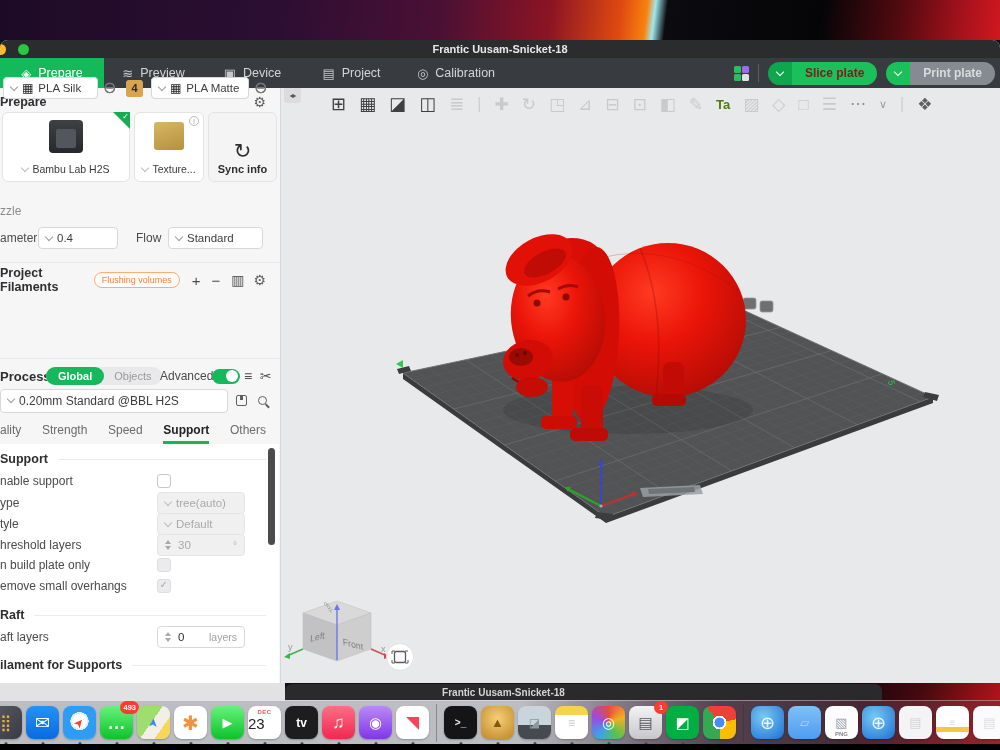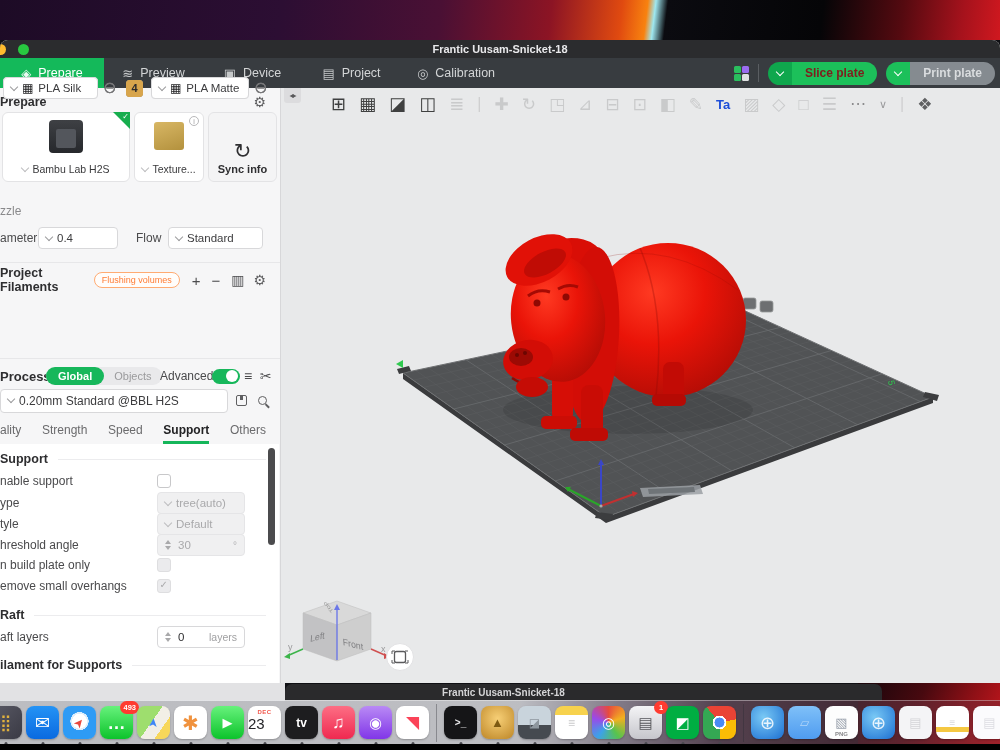--- a/index.html
+++ b/index.html
@@ -344,21 +344,21 @@
           </div>
         </div>
         <div class="prow" style="top:404px;height:22px">
           <span class="p-lbl">ype</span>
           <div class="dd dis ctl" style="width:88px">
             <span class="chev lt"></span>
             <span>tree(auto)</span>
           </div>
         </div>
         <div class="prow" style="top:446px;height:22px">
-          <span class="p-lbl">hreshold angle</span>
+          <span class="p-lbl">hreshold layers</span>
           <div class="spin dis ctl">
             <span class="arrows">
                 <span class="tri-u"></span>
                 <span class="tri-d"></span>
               </span>
             <span>30</span>
             <span class="deg">°</span>
           </div>
         </div>
         <div class="prow" style="top:468px;height:18px">
@@ -553,21 +553,21 @@
             <span class="vt-icon" style="color: rgb(201, 202, 203); font-size: 17px;">⊿</span>
 
             <span class="vt-icon" style="color: rgb(201, 202, 203); font-size: 17px;">⊟</span>
 
             <span class="vt-icon" style="color: rgb(201, 202, 203); font-size: 17px;">⊡</span>
 
             <span class="vt-icon" style="color: rgb(201, 202, 203); font-size: 17px;">◧</span>
 
             <span class="vt-icon" style="color: rgb(201, 202, 203); font-size: 17px;">✎</span>
 
-            <span class="vt-icon" style="color: #1d4ed8; font-size: 13px; font-weight: 700;">Ta</span>
+            <span class="vt-icon" style="color: #4d7c0f; font-size: 13px; font-weight: 700;">Ta</span>
 
             <span class="vt-icon" style="color: rgb(201, 202, 203); font-size: 17px;">▨</span>
 
             <span class="vt-icon" style="color: rgb(201, 202, 203); font-size: 17px;">◇</span>
 
             <span class="vt-icon" style="color: rgb(201, 202, 203); font-size: 17px;">□</span>
 
             <span class="vt-icon" style="color: rgb(201, 202, 203); font-size: 17px;">☰</span>
 
             <span class="vt-icon" style="color: rgb(139, 139, 141); font-size: 16px;">⋯</span>

